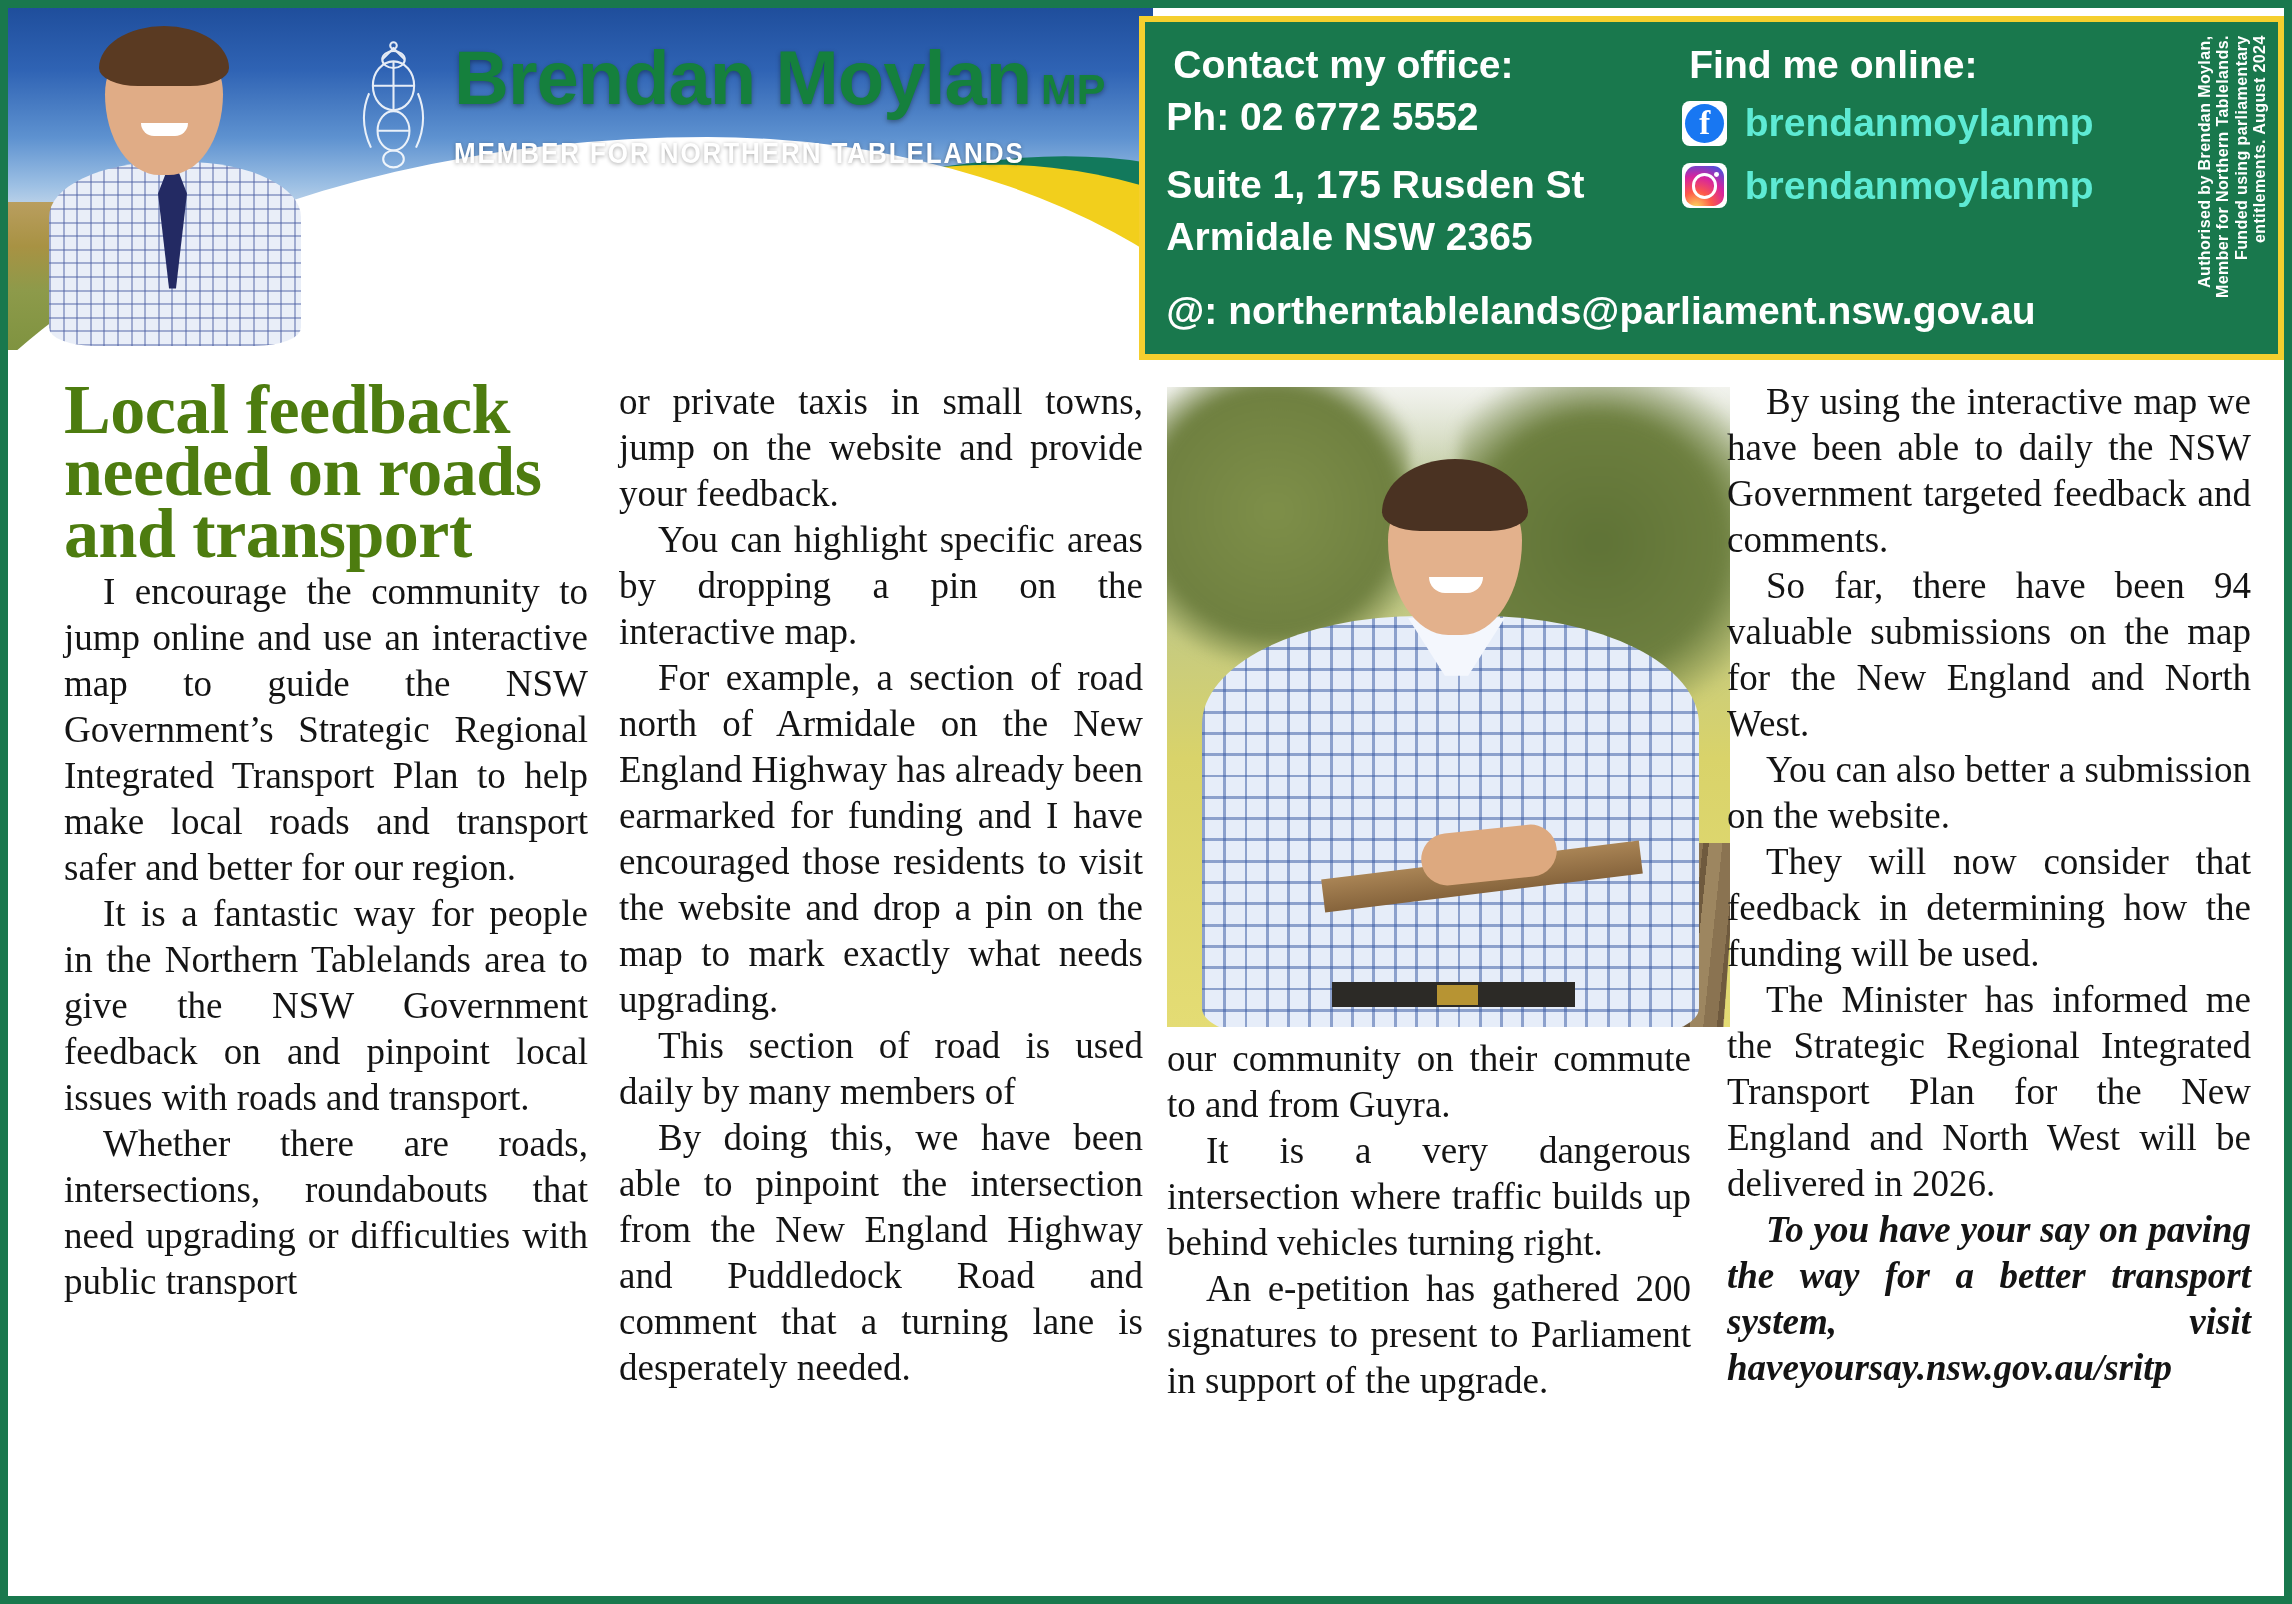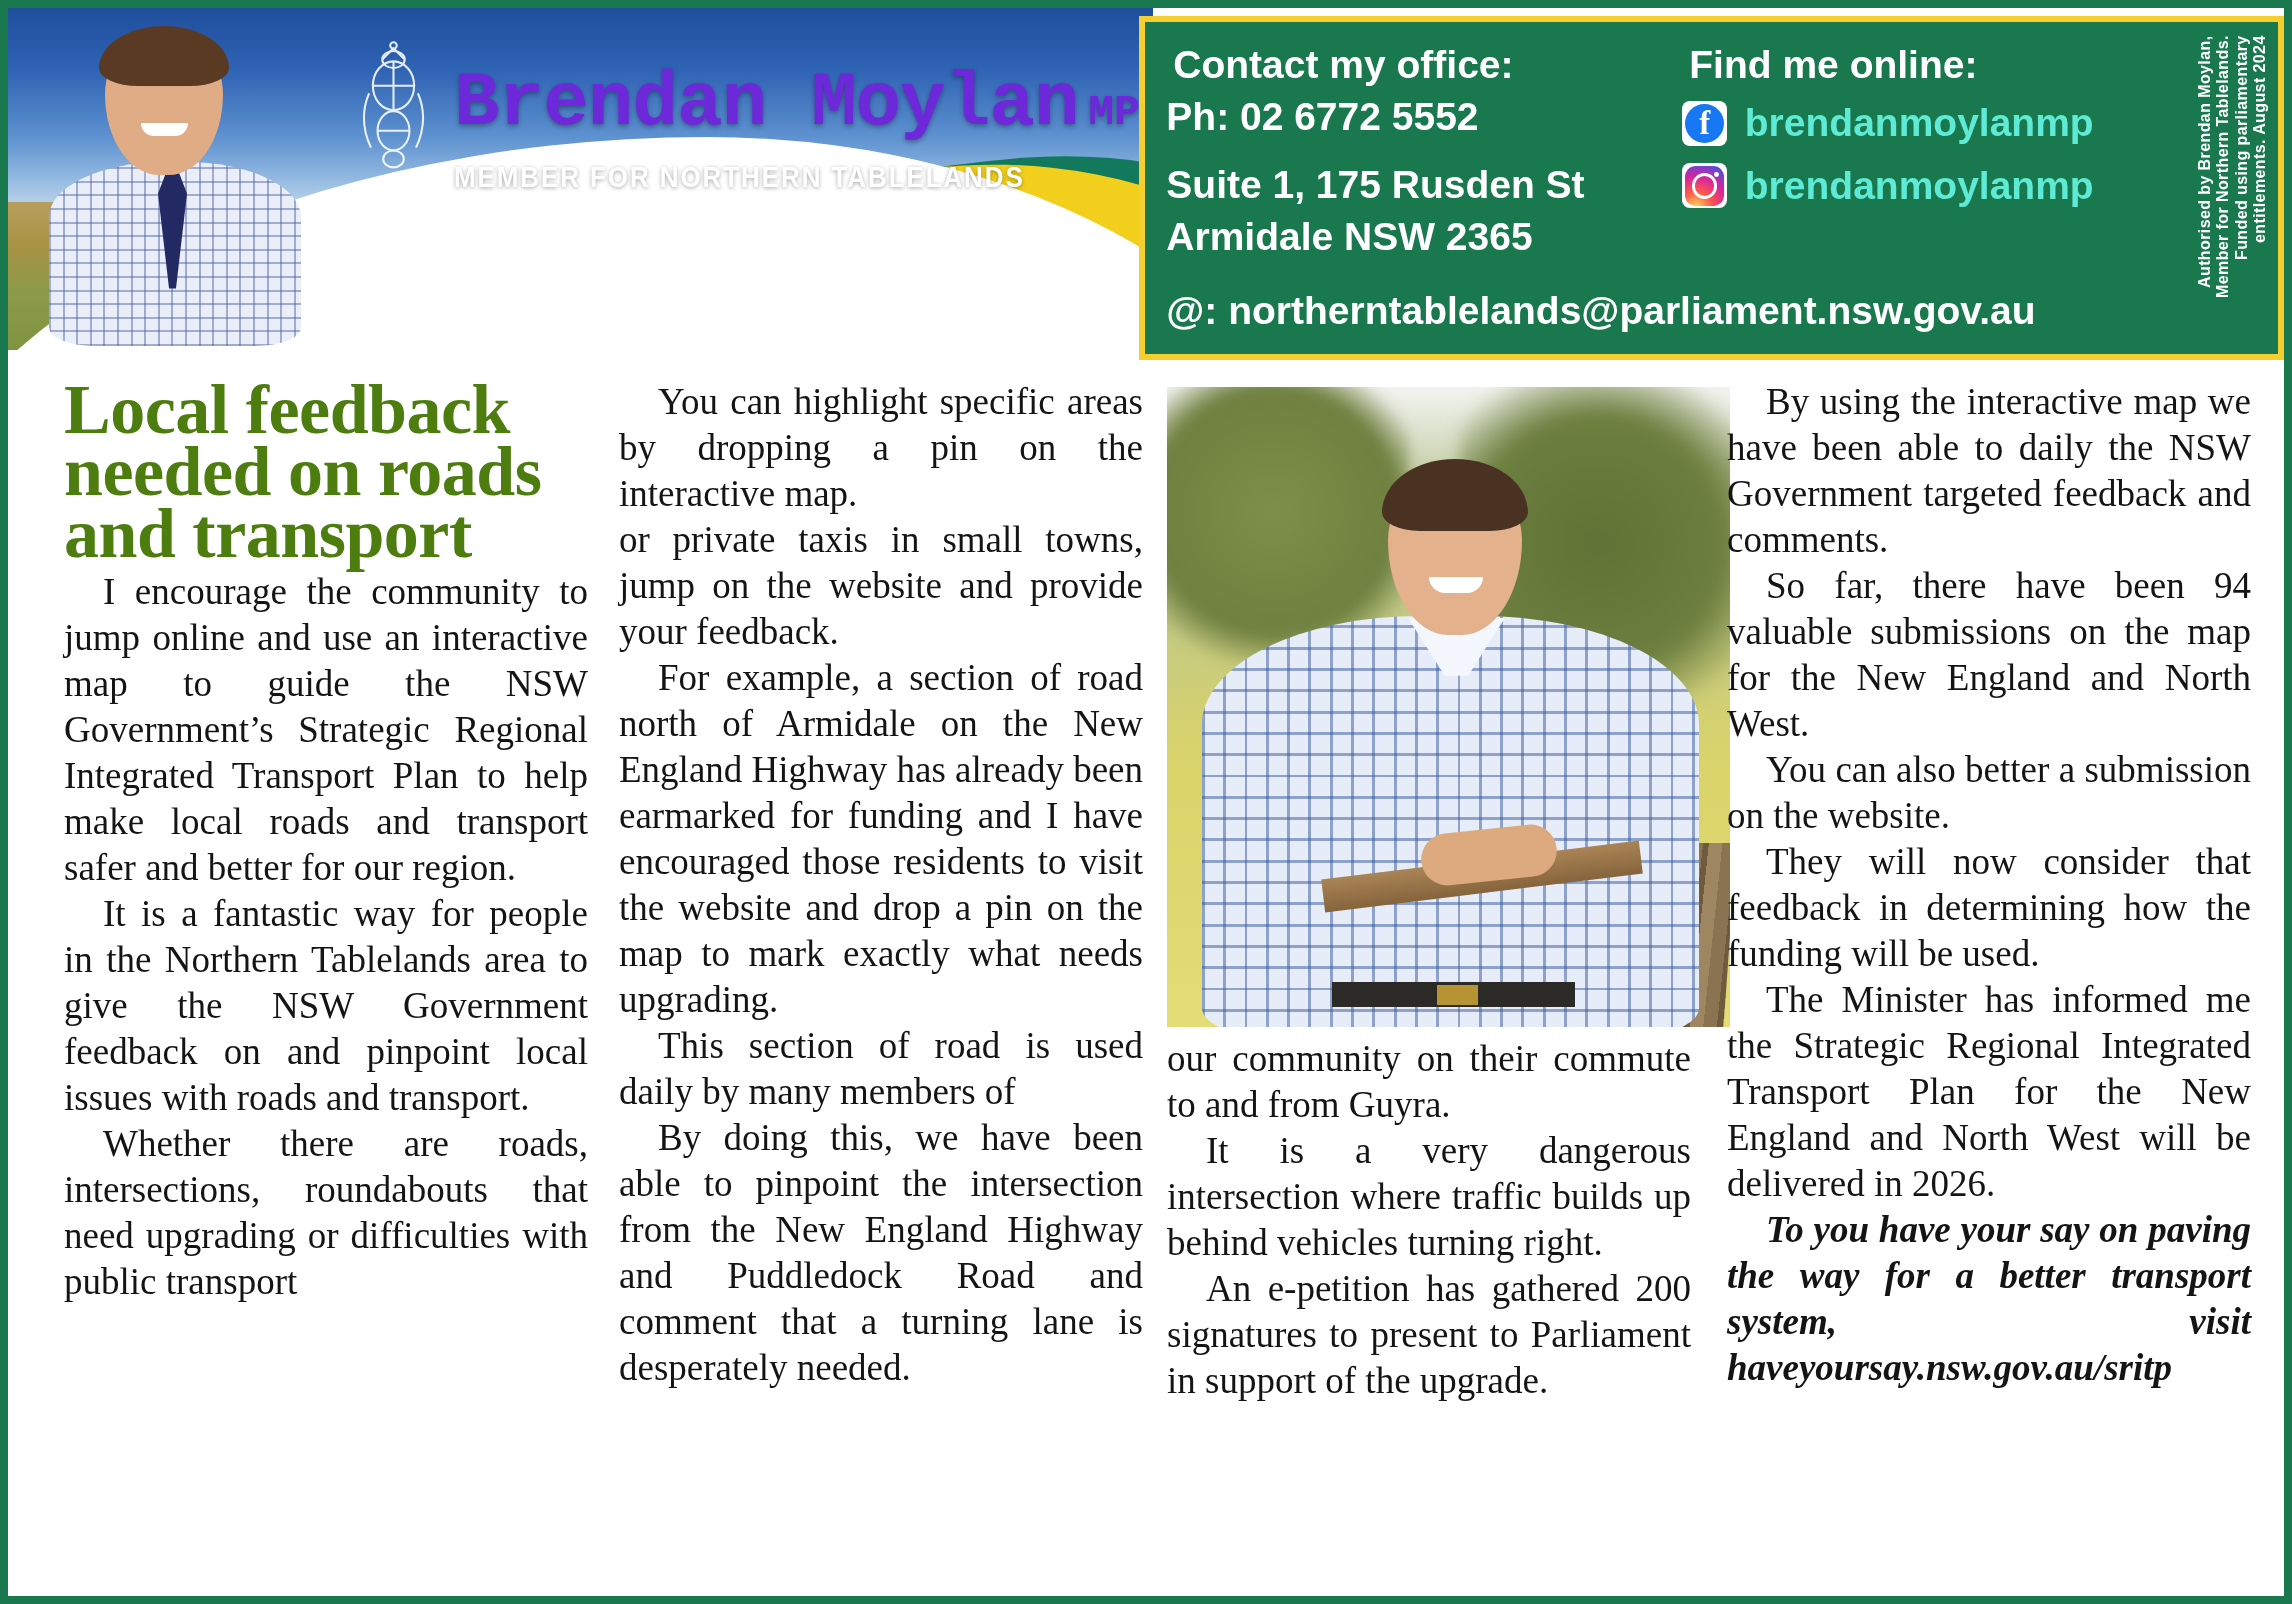--- a/index.html
+++ b/index.html
@@ -173,29 +173,28 @@
     height: 136px;
     opacity: .92;
   }
   .banner-name {
     position: absolute;
     left: 446px;
     top: 29px;
     width: 679px;
   }
   .banner-name .line1 {
-    font-family: Liberation Mono, monospace;
+    font-family: Liberation Sans, sans-serif;
     font-weight: bold;
     font-size: 76px;
     line-height: 82px;
-    color: #6d28d9;
+    color: #15803d;
     letter-spacing: -1px;
     text-shadow: 0 1.9px 5.8px rgba(0,0,0,.35);
     white-space: nowrap;
-    margin-top: 26px;
   }
   .banner-name .line1 .mp-suffix {
     font-size: 43px;
     letter-spacing: 0px;
     margin-left: 9.7px;
   }
   .banner-name .line2 {
     font-family: "Liberation Sans", sans-serif;
     font-weight: bold;
     font-size: 26px;
@@ -586,22 +585,22 @@
   <div class="article">
 
     <div class="col col1">
       <h1 class="headline">Local feedback needed on roads and transport</h1>
       <p class="body">I encourage the community to jump online and use an interactive map to guide the NSW Government’s Strategic Regional Integrated Transport Plan to help make local roads and transport safer and better for our region.</p>
       <p class="body">It is a fantastic way for people in the Northern Tablelands area to give the NSW Government feedback on and pinpoint local issues with roads and transport.</p>
       <p class="body">Whether there are roads, intersections, roundabouts that need upgrading or difficulties with public transport</p>
     </div>
 
     <div class="col col2">
+      <p class="body noindent">or private taxis in small towns, jump on the website and provide your feedback.</p>
       <p class="body">You can highlight specific areas by dropping a pin on the interactive map.</p>
-      <p class="body noindent">or private taxis in small towns, jump on the website and provide your feedback.</p>
       <p class="body">For example, a section of road north of Armidale on the New England Highway has already been earmarked for funding and I have encouraged those residents to visit the website and drop a pin on the map to mark exactly what needs upgrading.</p>
       <p class="body">This section of road is used daily by many members of</p>
       <p class="body">By doing this, we have been able to pinpoint the intersection from the New England Highway and Puddledock Road and comment that a turning lane is desperately needed.</p>
     </div>
 
     <div class="col col3">
       <div class="photo">
         <div class="ph-sky"></div>
         <div class="ph-tree-l"></div>
         <div class="ph-tree-r"></div>

